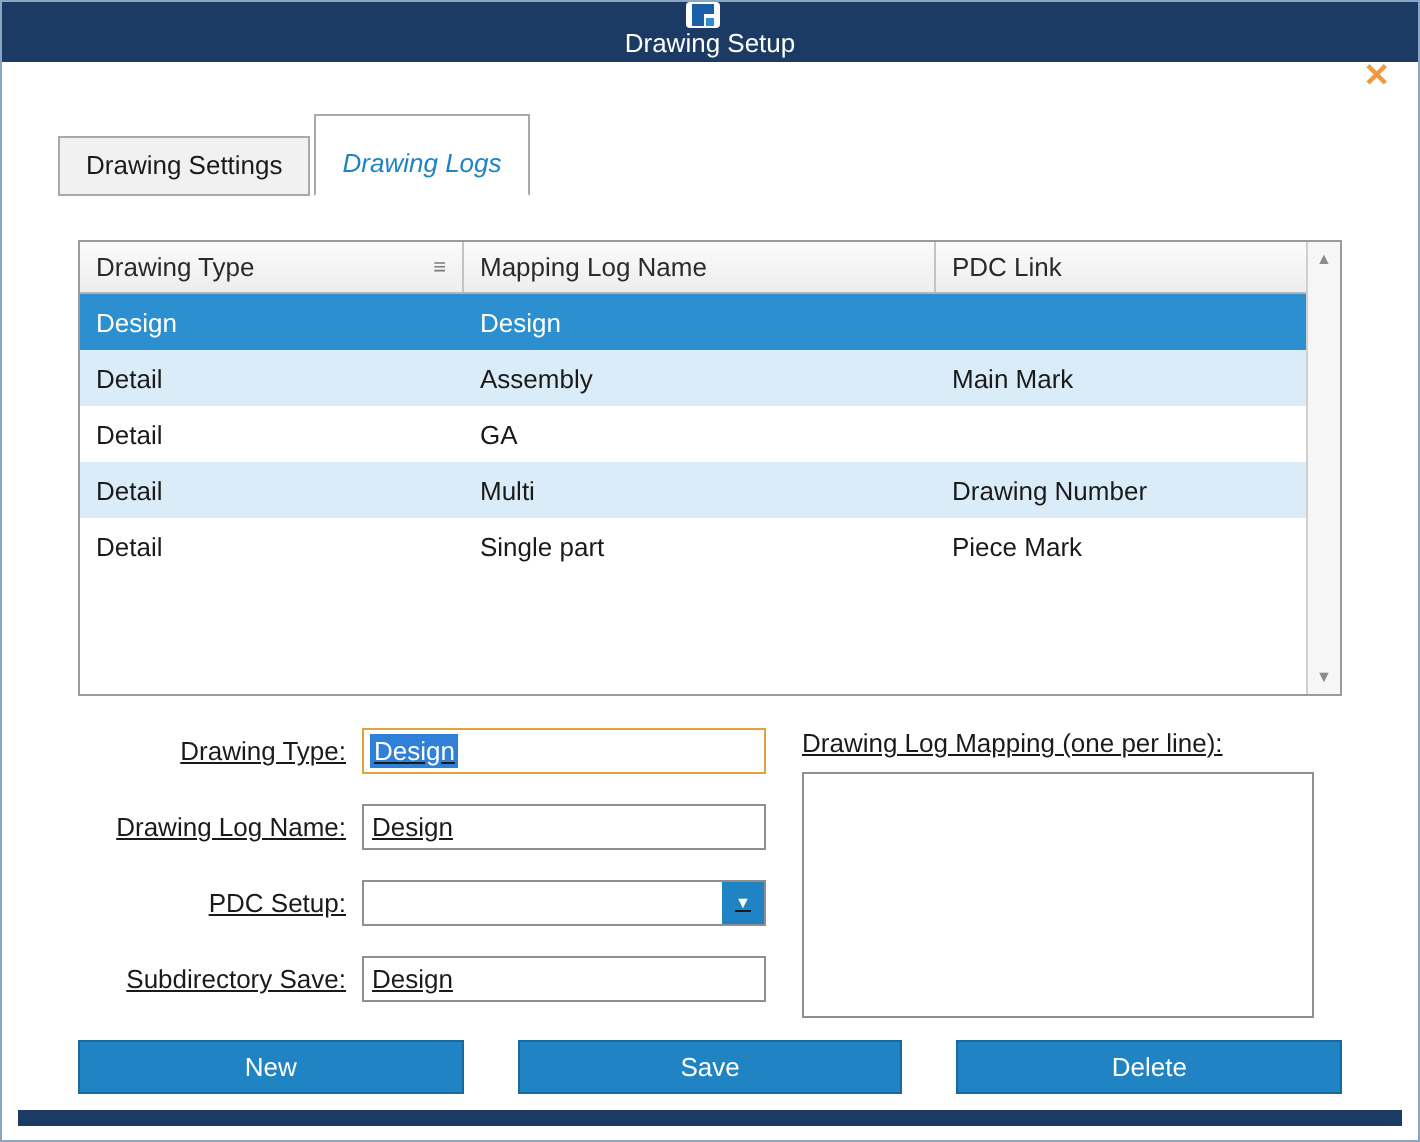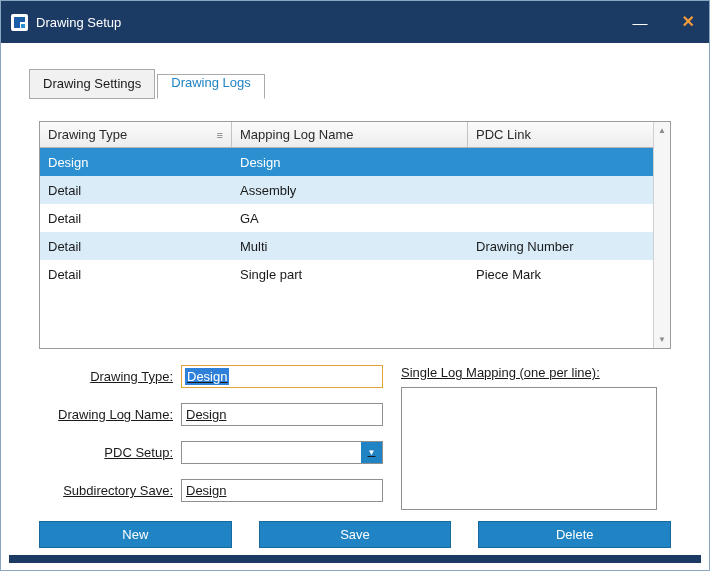--- a/index.html
+++ b/index.html
@@ -12,26 +12,27 @@
   .window {
     position: relative;
     width: 710px;
     height: 571px;
     background: #ffffff;
     border: 1px solid #8aa6c0;
     overflow: hidden;
   }
   
   .titlebar {
-    height: 42px;
+    height: 30px;
     background: var(--titlebar, #1b3a64);
     display: flex;
     align-items: center;
     padding: 0 10px;
     color: #ffffff;
+    flex-direction: column;
   }
   .app-icon {
     width: 17px; height: 17px;
     background: #ffffff;
     border-radius: 2px;
     display: inline-flex;
     align-items: center;
     justify-content: center;
     margin-right: 8px;
   }
@@ -57,22 +58,23 @@
     border: 1px solid #a9a9a9;
     background: #f1f1f1;
     color: #1a1a1a;
     cursor: pointer;
     margin-right: 2px;
   }
   .tab.active {
     background: #ffffff;
     color: var(--accent, #1f83c4);
     border-bottom-color: #ffffff;
-    padding-top: 0;
+    padding-top: 16px;
     padding-bottom: 8px;
+    font-style: italic;
   }
   
   .grid {
     margin: 22px 10px 0 10px;
     height: 228px;
     border: 1px solid #9c9c9c;
     display: flex;
     background: #ffffff;
   }
   .grid-main { flex: 1; display: flex; flex-direction: column; overflow: hidden; }
@@ -233,20 +235,21 @@
         </div>
 
         <div class="grid-row selected">
           <span class="cell c1">Design</span>
           <span class="cell c2">Design</span>
           <span class="cell c3"></span>
         </div>
         <div class="grid-row alt">
           <span class="cell c1">Detail</span>
           <span class="cell c2">Assembly</span>
+          <span class="cell c3">Main Mark</span>
         </div>
         <div class="grid-row">
           <span class="cell c1">Detail</span>
           <span class="cell c2">GA</span>
           <span class="cell c3"></span>
         </div>
         <div class="grid-row alt">
           <span class="cell c1">Detail</span>
           <span class="cell c2">Multi</span>
           <span class="cell c3">Drawing Number</span>
@@ -291,21 +294,21 @@
         </div>
 
         <div class="form-row">
           <span class="form-label">Subdirectory Save:</span>
           <input class="text-input" type="text" value="Design" style="">
         </div>
 
       </div>
 
       <div class="form-right">
-        <div class="mapping-label">Single Log Mapping (one per line):</div>
+        <div class="mapping-label">Drawing Log Mapping (one per line):</div>
         <textarea class="mapping-area" style=""></textarea>
       </div>
     </div>
 
     <div class="btn-row">
       <button class="action-btn">New</button>
       <button class="action-btn">Save</button>
       <button class="action-btn">Delete</button>
     </div>
 

